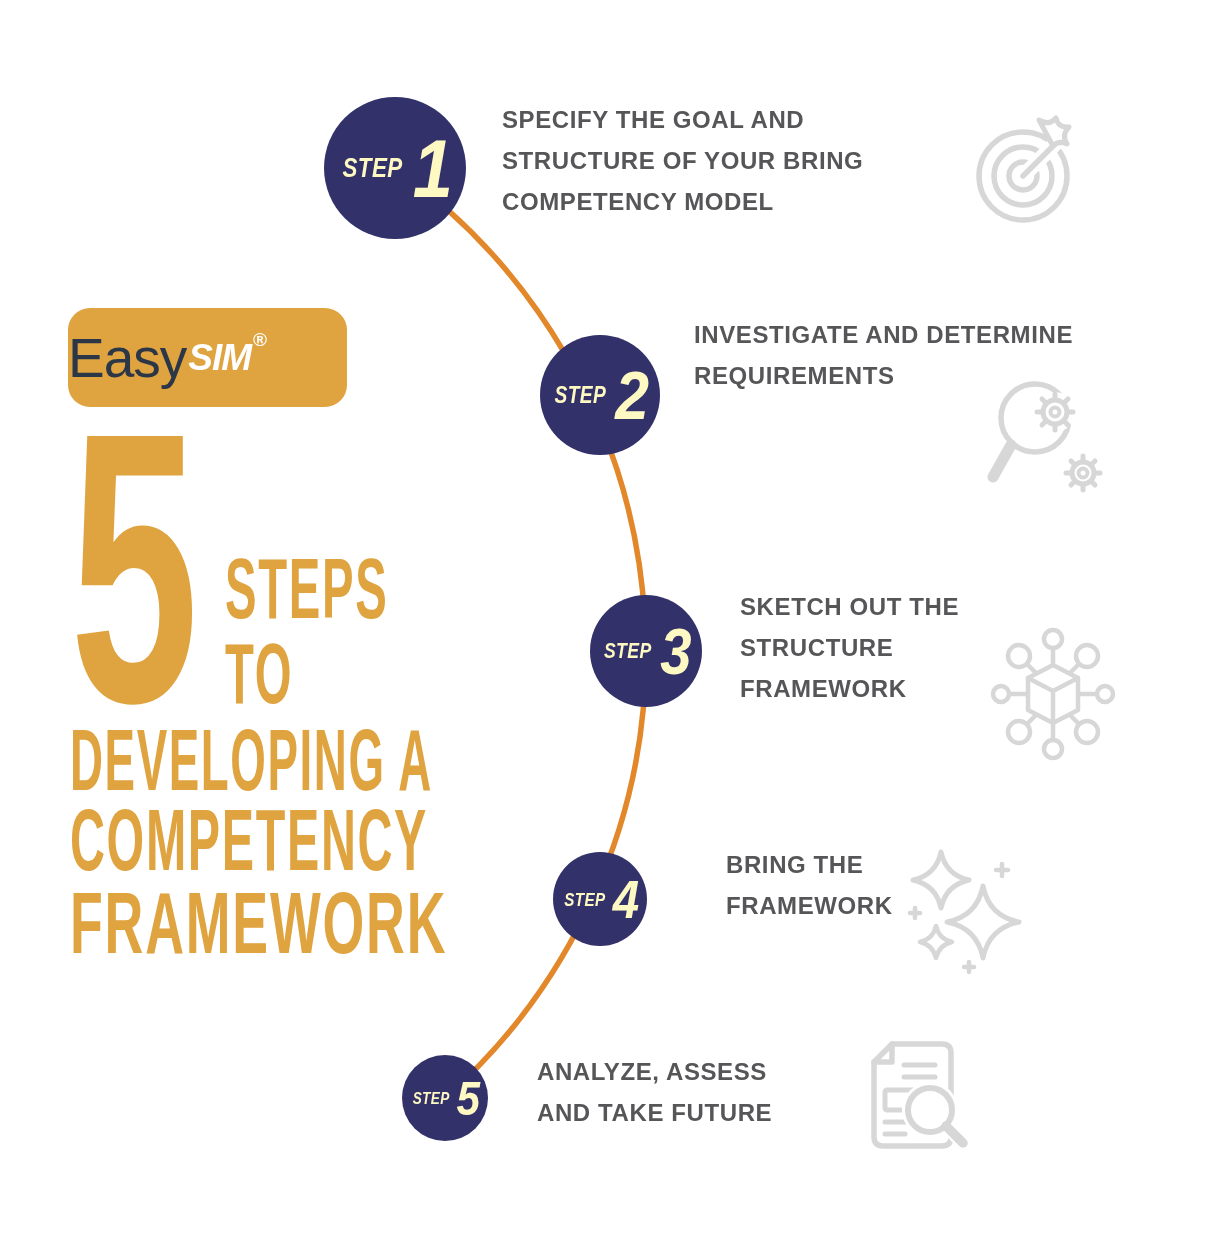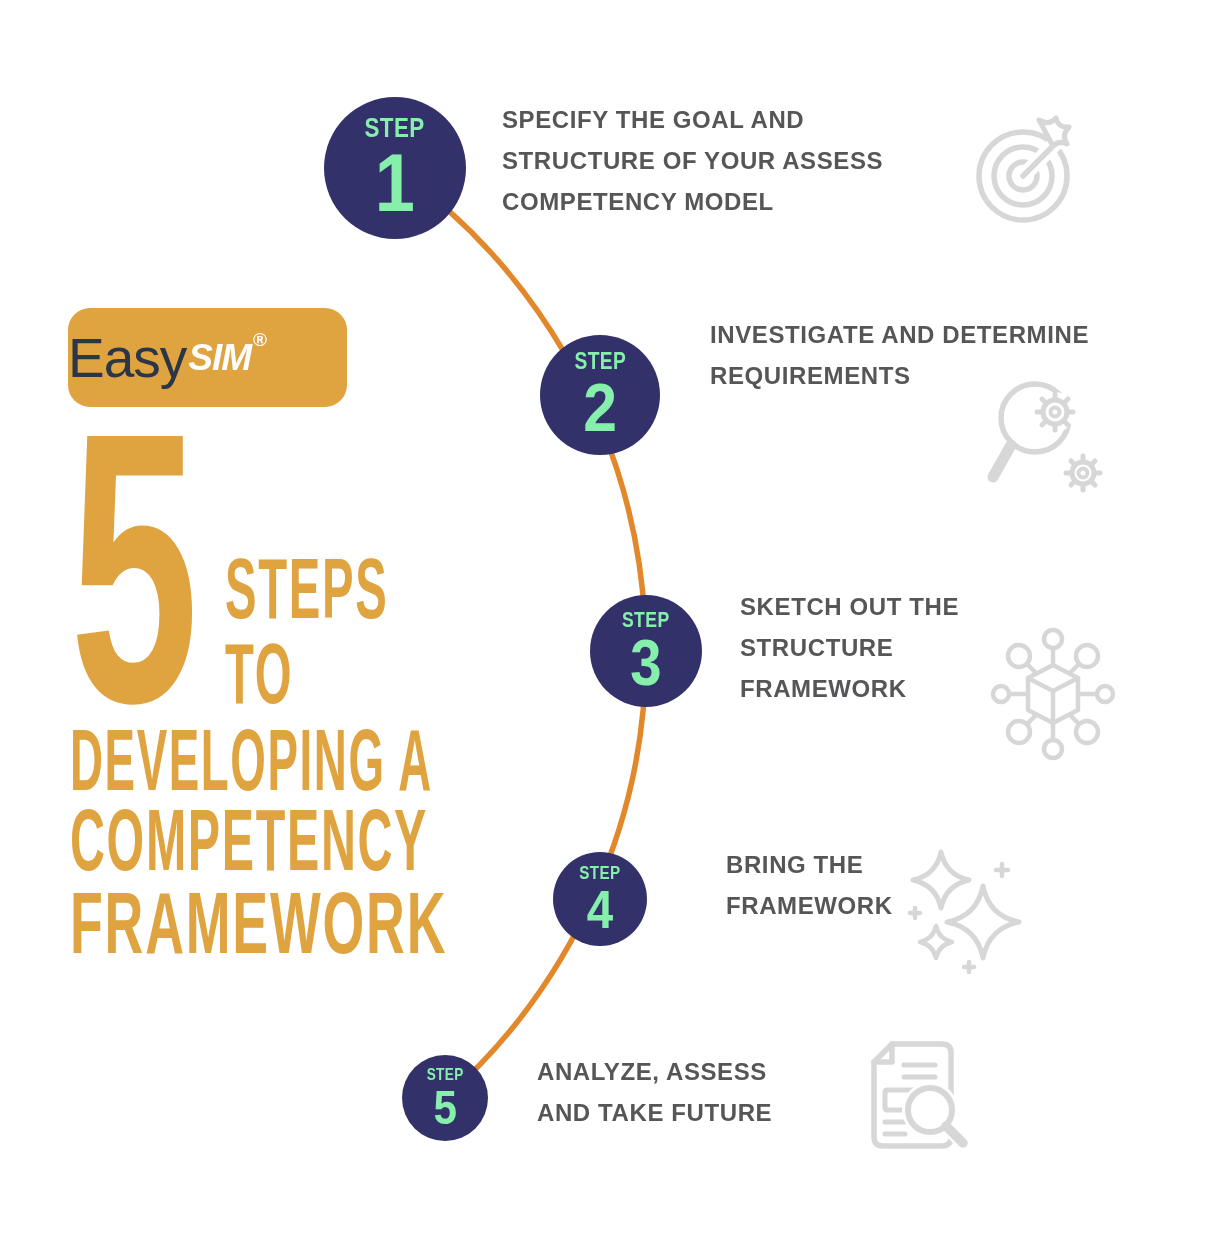--- a/index.html
+++ b/index.html
@@ -25,40 +25,40 @@
   .hl{position:absolute;color:#DFA33F;font-weight:bold;line-height:1;white-space:nowrap;transform-origin:0 0;}
   .hl-5{left:70px;top:375px;font-size:385px;letter-spacing:0;transform:scaleX(.60);}
   .hl-steps{left:225px;top:545px;font-size:86px;letter-spacing:3px;transform:scaleX(.55);}
   .hl-to{left:225px;top:630px;font-size:86px;letter-spacing:3px;transform:scaleX(.55);}
   .hl-l1{left:70px;top:716px;font-size:88px;letter-spacing:3px;transform:scaleX(.52);}
   .hl-l2{left:70px;top:796px;font-size:88px;letter-spacing:3px;transform:scaleX(.55);}
   .hl-l3{left:70px;top:879px;font-size:88px;letter-spacing:3px;transform:scaleX(.61);}
 
   
   .step-circle{
-    position:absolute;border-radius:50%;background:#32316A;color:#86efac;
-    display:flex;flex-direction:column;align-items:center;justify-content:center;
+    position:absolute;border-radius:50%;background:#32316A;color:#fef9c3;
+    display:flex;flex-direction:row;align-items:center;justify-content:center;font-style:italic;
   }
   .step-label{font-weight:bold;letter-spacing:.5px;transform:scaleX(.8);line-height:1;}
   .step-number{font-weight:bold;transform:scaleX(.88);line-height:.95;margin-top:2px;}
   #circle-1{left:324px;top:97px;width:142px;height:142px;}
   #circle-1 .step-label{font-size:28px;} #circle-1 .step-number{font-size:82px;}
   #circle-2{left:540px;top:335px;width:120px;height:120px;}
   #circle-2 .step-label{font-size:24px;} #circle-2 .step-number{font-size:69px;}
   #circle-3{left:590px;top:595px;width:112px;height:112px;}
   #circle-3 .step-label{font-size:22px;} #circle-3 .step-number{font-size:64px;}
   #circle-4{left:553px;top:852px;width:94px;height:94px;}
   #circle-4 .step-label{font-size:19px;} #circle-4 .step-number{font-size:54px;}
   #circle-5{left:402px;top:1055px;width:86px;height:86px;}
   #circle-5 .step-label{font-size:17px;} #circle-5 .step-number{font-size:48px;}
 
   
   .step-text{position:absolute;color:#565658;font-weight:bold;font-size:24px;line-height:41px;letter-spacing:.6px;white-space:nowrap;}
   #text-1{left:502px;top:99px;}
-  #text-2{left:710px;top:314px;}
+  #text-2{left:694px;top:314px;}
   #text-3{left:740px;top:586px;}
   #text-4{left:698px;top:844px;margin-left:28px;}
   #text-5{left:537px;top:1051px;}
 
   
   .icon{position:absolute;}
   .icon .ln{fill:none;stroke:#D7D7D7;stroke-linecap:round;stroke-linejoin:round;}
   .icon .fw{fill:#fff;stroke:#D7D7D7;stroke-linecap:round;stroke-linejoin:round;}
   .icon .wh{fill:#fff;stroke:none;}
   .icon .whl{fill:none;stroke:#fff;stroke-linecap:round;}
@@ -106,21 +106,21 @@
     <div class="step-label">STEP</div>
     <div class="step-number">4</div>
   </div>
   <div class="step-circle" id="circle-5">
     <div class="step-label">STEP</div>
     <div class="step-number">5</div>
   </div>
 
   <div class="step-text" id="text-1">
     <div>SPECIFY THE GOAL AND</div>
-    <div>STRUCTURE OF YOUR ASSESS</div>
+    <div>STRUCTURE OF YOUR BRING</div>
     <div>COMPETENCY MODEL</div>
   </div>
   <div class="step-text" id="text-2">
     <div>INVESTIGATE AND DETERMINE</div>
     <div>REQUIREMENTS</div>
   </div>
   <div class="step-text" id="text-3">
     <div>SKETCH OUT THE</div>
     <div>STRUCTURE</div>
     <div>FRAMEWORK</div>

